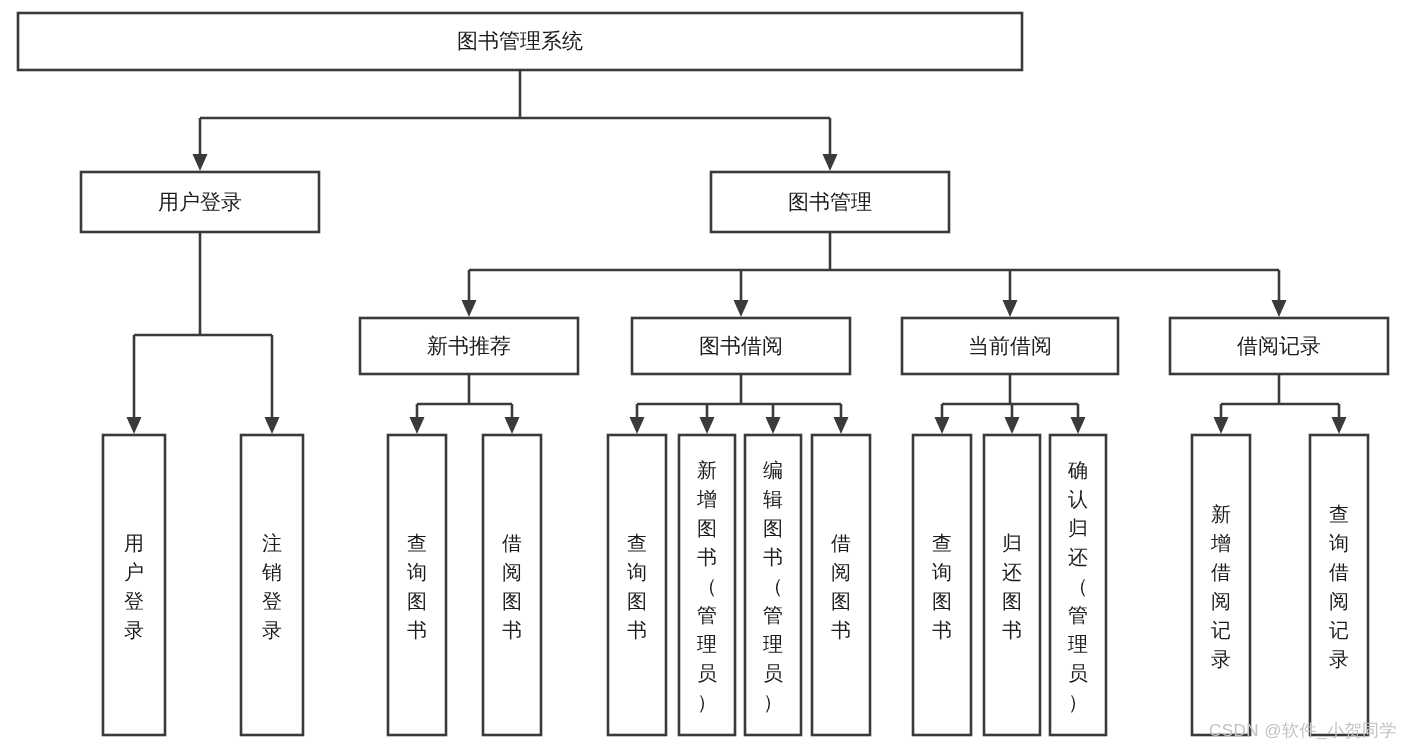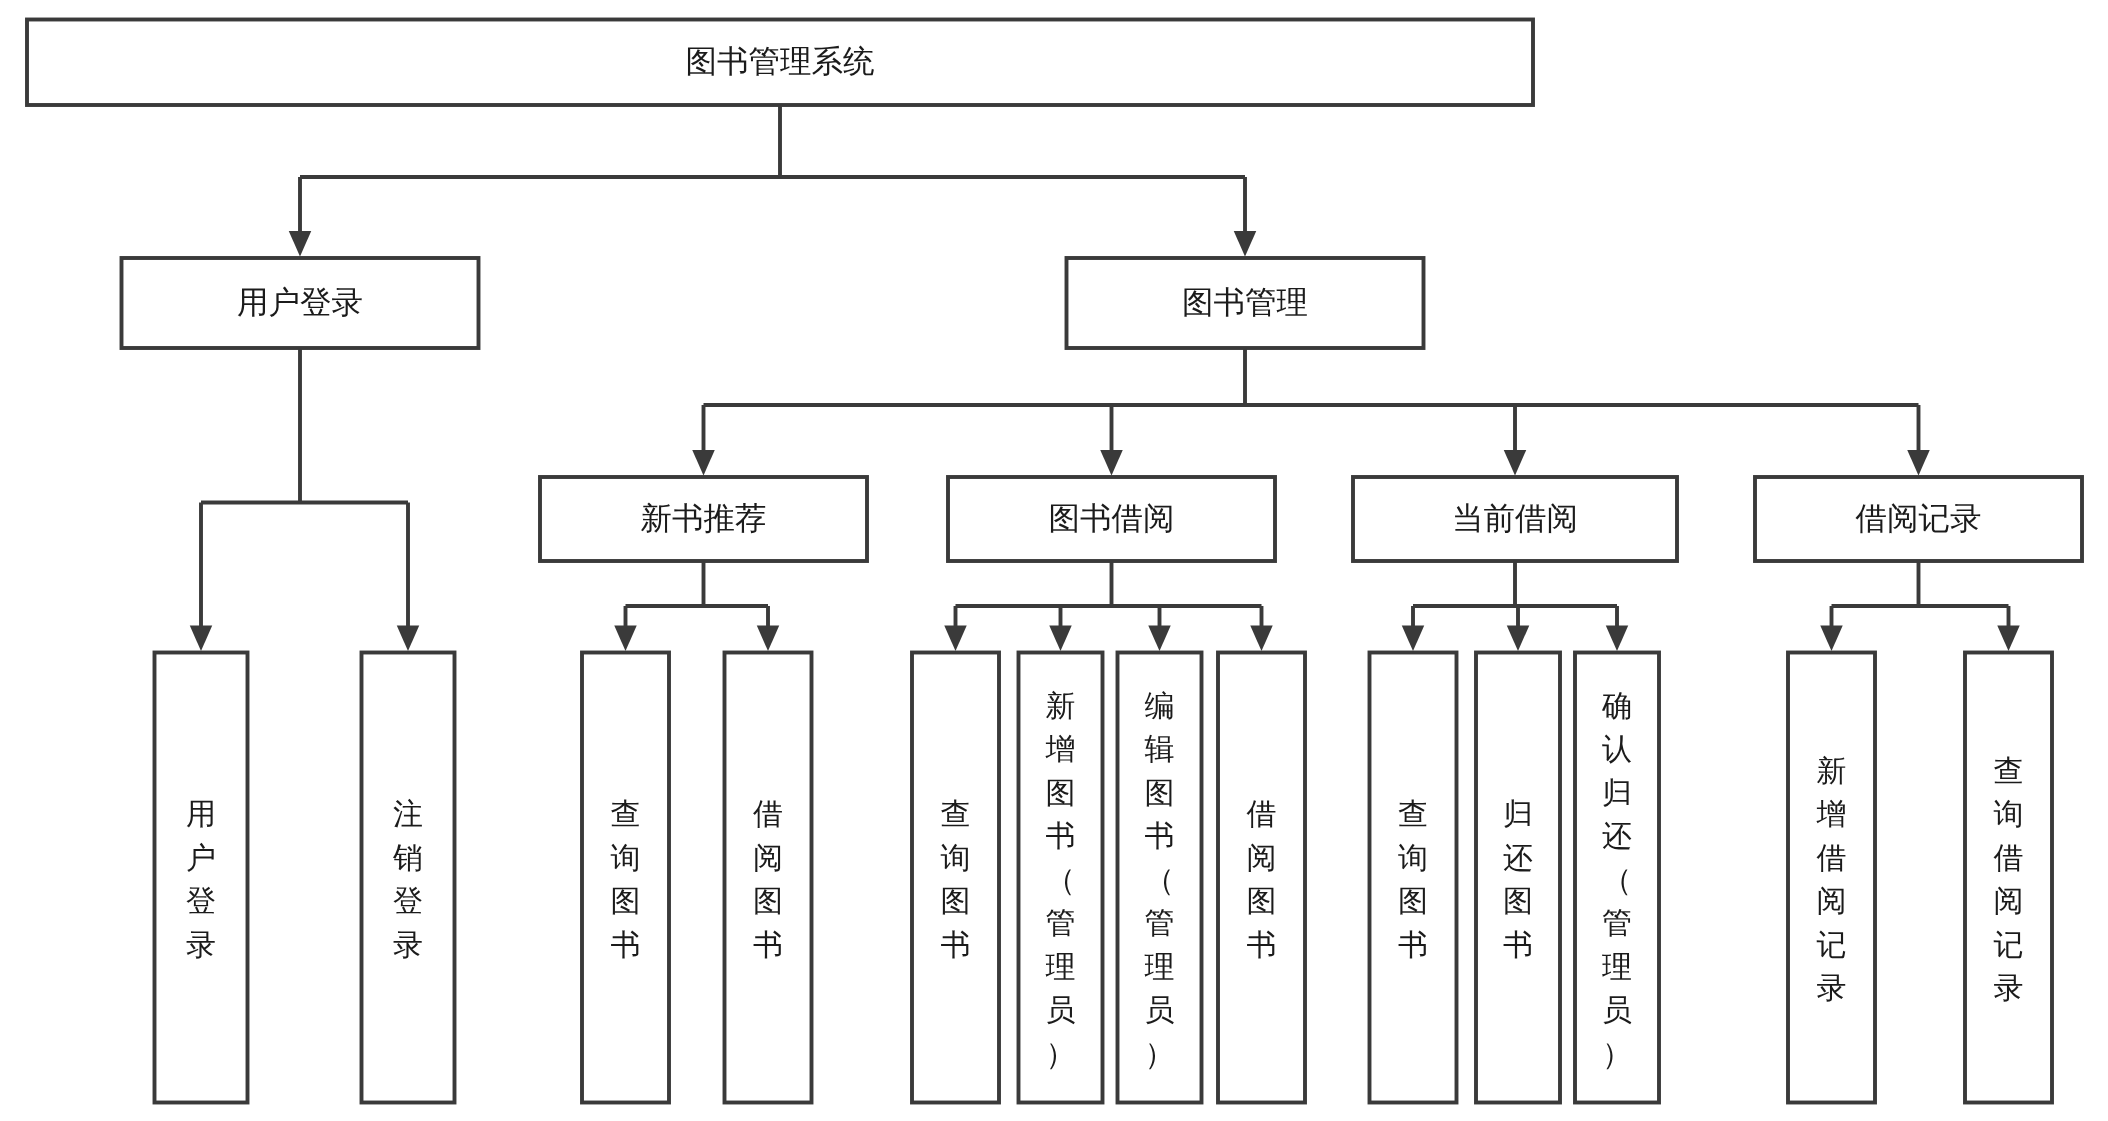--- a/index.html
+++ b/index.html
@@ -214,13 +214,14 @@
         <g>
           <rect x="1192" y="435" width="58" height="300" class="node-box"></rect>
           <text x="1221" y="520.62" class="node-label-v"><tspan x="1221" dy="0">新</tspan><tspan x="1221" dy="29">增</tspan><tspan x="1221" dy="29">借</tspan><tspan x="1221" dy="29">阅</tspan><tspan x="1221" dy="29">记</tspan><tspan x="1221" dy="29">录</tspan></text>
         </g>
         <g>
           <rect x="1310" y="435" width="58" height="300" class="node-box"></rect>
           <text x="1339" y="520.62" class="node-label-v"><tspan x="1339" dy="0">查</tspan><tspan x="1339" dy="29">询</tspan><tspan x="1339" dy="29">借</tspan><tspan x="1339" dy="29">阅</tspan><tspan x="1339" dy="29">记</tspan><tspan x="1339" dy="29">录</tspan></text>
         </g>
       </g>
   </svg>
+  <div class="watermark-text">CSDN @软件_小贺同学</div>
 </div>
 
 </body></html>

